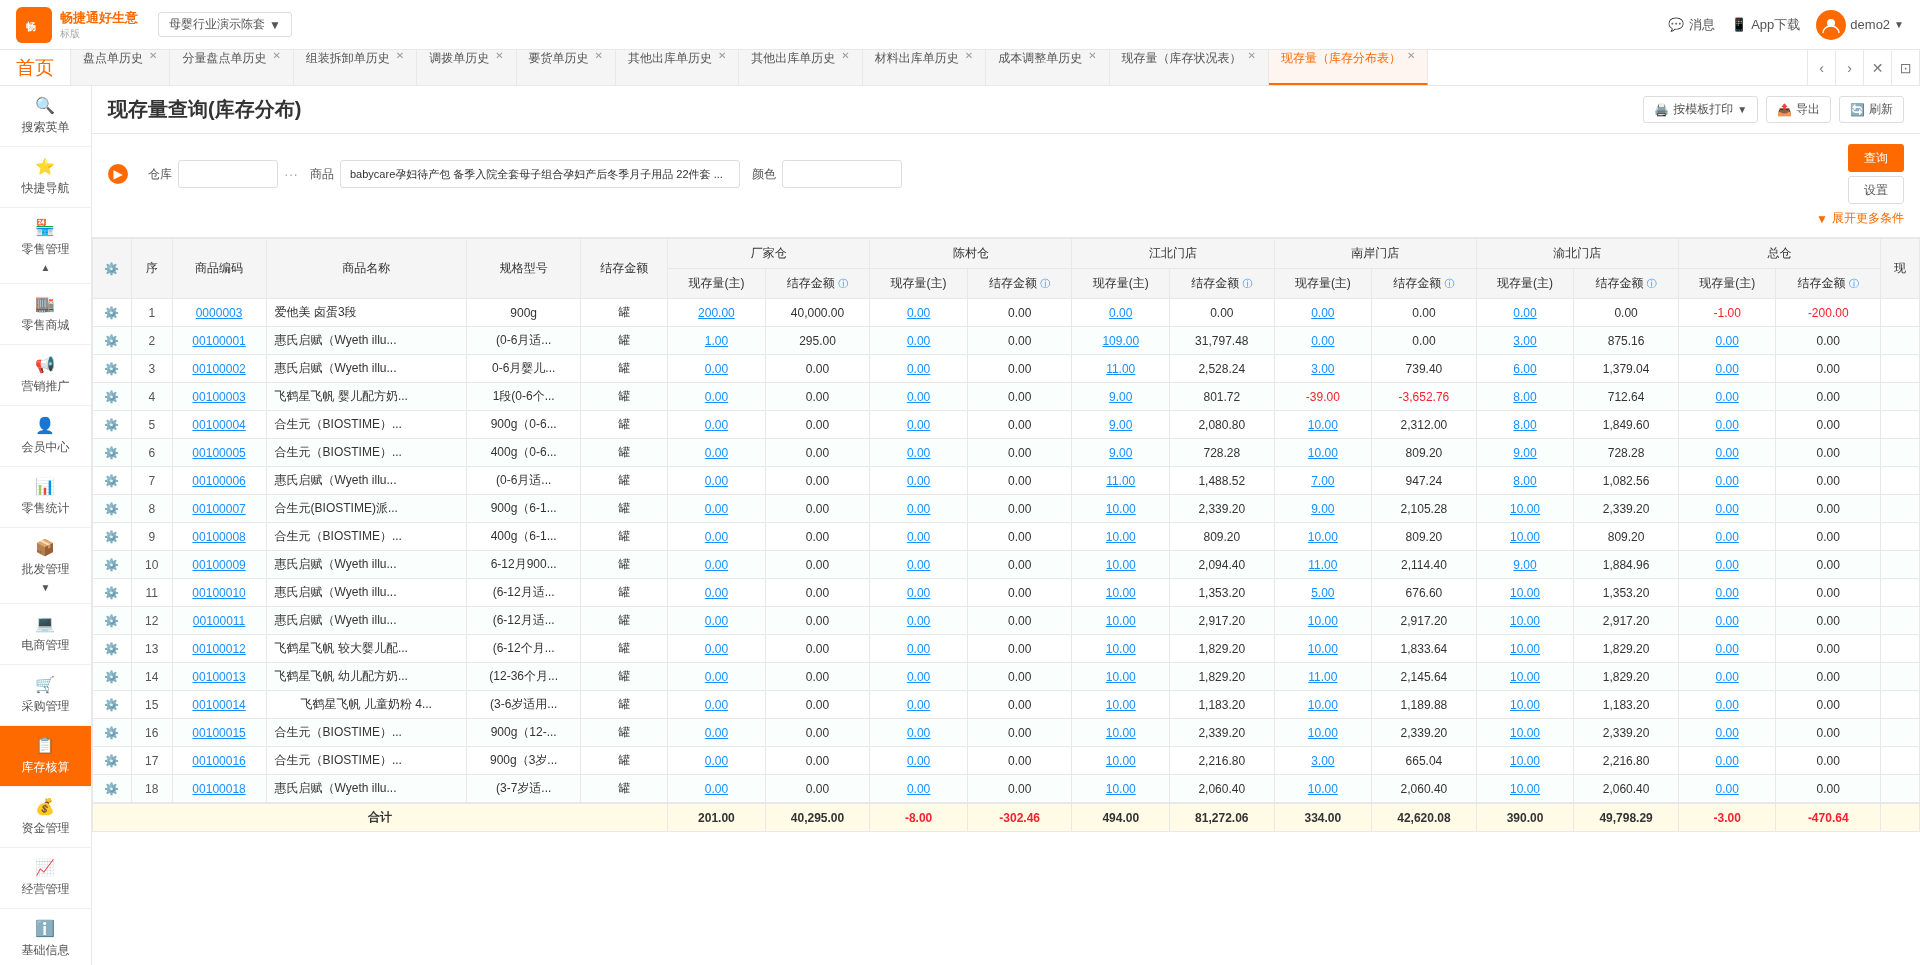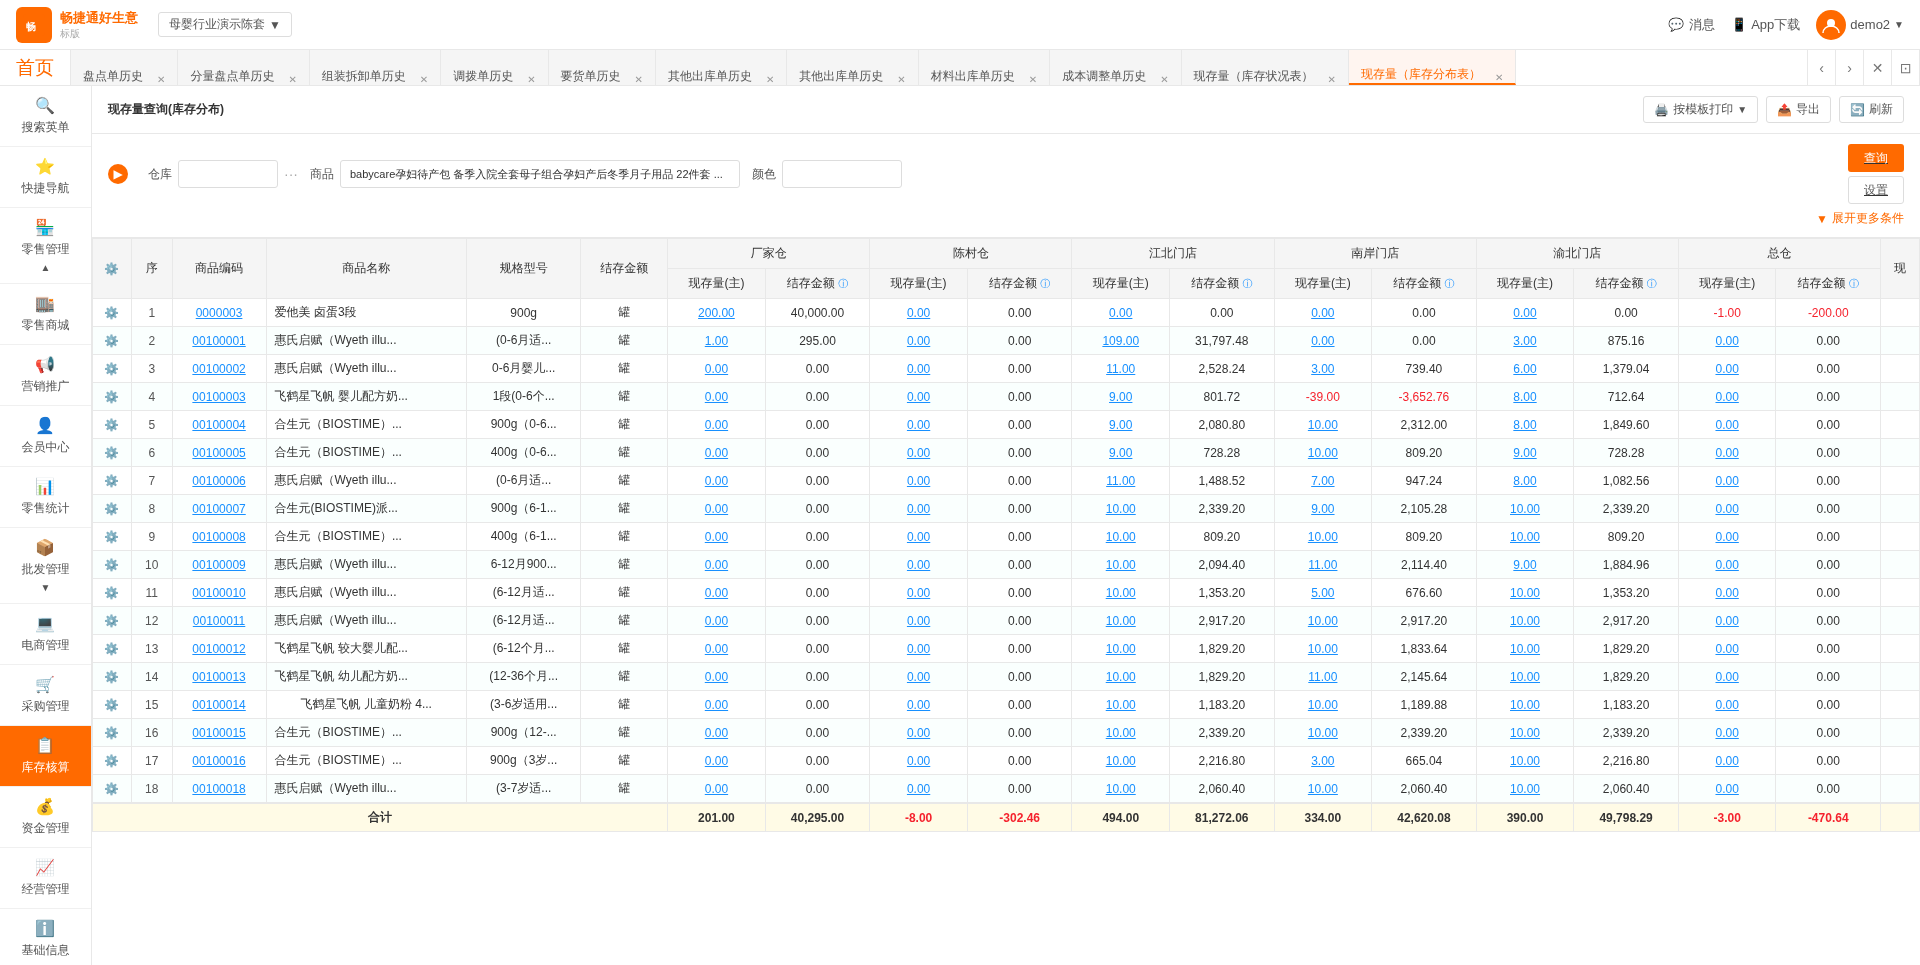--- a/index.html
+++ b/index.html
@@ -9,42 +9,42 @@
     .top-bar { height: 50px; background: #fff; display: flex; align-items: center; justify-content: space-between; padding: 0 16px; border-bottom: 1px solid #e8e8e8; }
     .logo-area { display: flex; align-items: center; gap: 8px; }
     .logo-icon { width: 36px; height: 36px; background: #ff6a00; border-radius: 6px; display: flex; align-items: center; justify-content: center; color: #fff; font-size: 10px; font-weight: bold; }
     .top-right { display: flex; align-items: center; gap: 16px; }
     .top-right-item { display: flex; align-items: center; gap: 4px; font-size: 13px; color: #555; cursor: pointer; }
     .avatar { width: 30px; height: 30px; border-radius: 50%; background: #ff6a00; display: flex; align-items: center; justify-content: center; color: #fff; font-size: 12px; }
 
     
     .tab-bar { height: 36px; background: #fff; display: flex; align-items: center; border-bottom: 1px solid #e8e8e8; overflow: hidden; position: relative; }
     .tab-home { padding: 0 16px; height: 100%; display: flex; align-items: center; color: #ff6a00; font-size: 19px; cursor: pointer; border-right: 1px solid #e8e8e8; white-space: nowrap; }
-    .tab-item { padding: 0 12px; height: 100%; display: flex; align-items: flex-end; gap: 14px; font-size: 12px; color: #555; cursor: pointer; border-right: 1px solid #e8e8e8; white-space: nowrap; background: #f5f5f5; }
+    .tab-item { padding: 0 12px; height: 100%; display: flex; align-items: flex-start; gap: 6px; font-size: 12px; color: #555; cursor: pointer; border-right: 1px solid #e8e8e8; white-space: nowrap; background: #f5f5f5; }
     .tab-item.active { background: #fff5f0; color: #ff6a00; border-bottom: 2px solid #ff6a00; }
     .tab-close { font-size: 10px; color: #999; cursor: pointer; }
     .tab-nav-btns { display: flex; align-items: center; margin-left: auto; border-left: 1px solid #e8e8e8; }
     .tab-nav-btn { width: 28px; height: 36px; display: flex; align-items: center; justify-content: center; cursor: pointer; color: #777; font-size: 14px; border-right: 1px solid #e8e8e8; }
 
     
     .main-layout { display: flex; height: calc(965px - 50px - 36px); }
 
     
     .sidebar { width: 92px; background: #fff; border-right: 1px solid #e8e8e8; display: flex; flex-direction: column; overflow-y: auto; }
     .sidebar-item { padding: 10px 6px; text-align: center; cursor: pointer; font-size: 12px; color: #555; display: flex; flex-direction: column; align-items: center; gap: 4px; border-bottom: 1px solid #f0f0f0; }
     .sidebar-item.active { background: #ff6a00; color: #fff; }
     .sidebar-icon { font-size: 16px; }
     .sidebar-arrow { font-size: 10px; }
 
     
     .content { flex: 1; display: flex; flex-direction: column; overflow: hidden; }
     
     
     .page-header { background: #fff; padding: 10px 16px; display: flex; align-items: center; justify-content: space-between; border-bottom: 1px solid #e8e8e8; }
-    .page-title { font-size: 12px; font-weight: 600; color: #333; }
+    .page-title { font-size: 20px; font-weight: 600; color: #333; }
     .page-actions { display: flex; gap: 8px; align-items: center; }
     .action-btn { display: flex; align-items: center; gap: 4px; padding: 4px 10px; border-radius: 3px; font-size: 12px; cursor: pointer; border: none; }
     .btn-print { background: #fff; color: #555; border: 1px solid #ddd; }
     .btn-export { background: #fff; color: #555; border: 1px solid #ddd; }
     .btn-refresh { background: #fff; color: #555; border: 1px solid #ddd; }
 
     
     .filter-area { background: #fff; padding: 10px 16px; border-bottom: 1px solid #e8e8e8; }
     .filter-row { display: flex; align-items: center; gap: 12px; flex-wrap: wrap; }
     .filter-item { display: flex; align-items: center; gap: 6px; }
@@ -268,21 +268,21 @@
           <span class="filter-dots">···</span>
         </div>
         <div class="filter-item">
           <span class="filter-label">商品</span>
           <input class="filter-input filter-input-wide" type="text" value="babycare孕妇待产包 备季入院全套母子组合孕妇产后冬季月子用品 22件套 ..." style="width: 380px; color: rgb(51, 51, 51); font-size: 11px;">
         </div>
         <div class="filter-item">
           <span class="filter-label">颜色</span>
           <input class="filter-input" type="text" style="width: 120px;">
         </div>
-        <div style="display:flex;flex-direction:column;gap:4px;margin-left:auto;text-decoration:underline;">
+        <div style="display:flex;flex-direction:column;gap:4px;margin-left:auto;">
           <button class="btn-query">查询</button>
           <button class="btn-setting">设置</button>
         </div>
       </div>
       <div style="display:flex;justify-content:center;margin-top:6px;">
         <div class="filter-expand">
           <span>▼</span>
           <span>展开更多条件</span>
         </div>
       </div>

